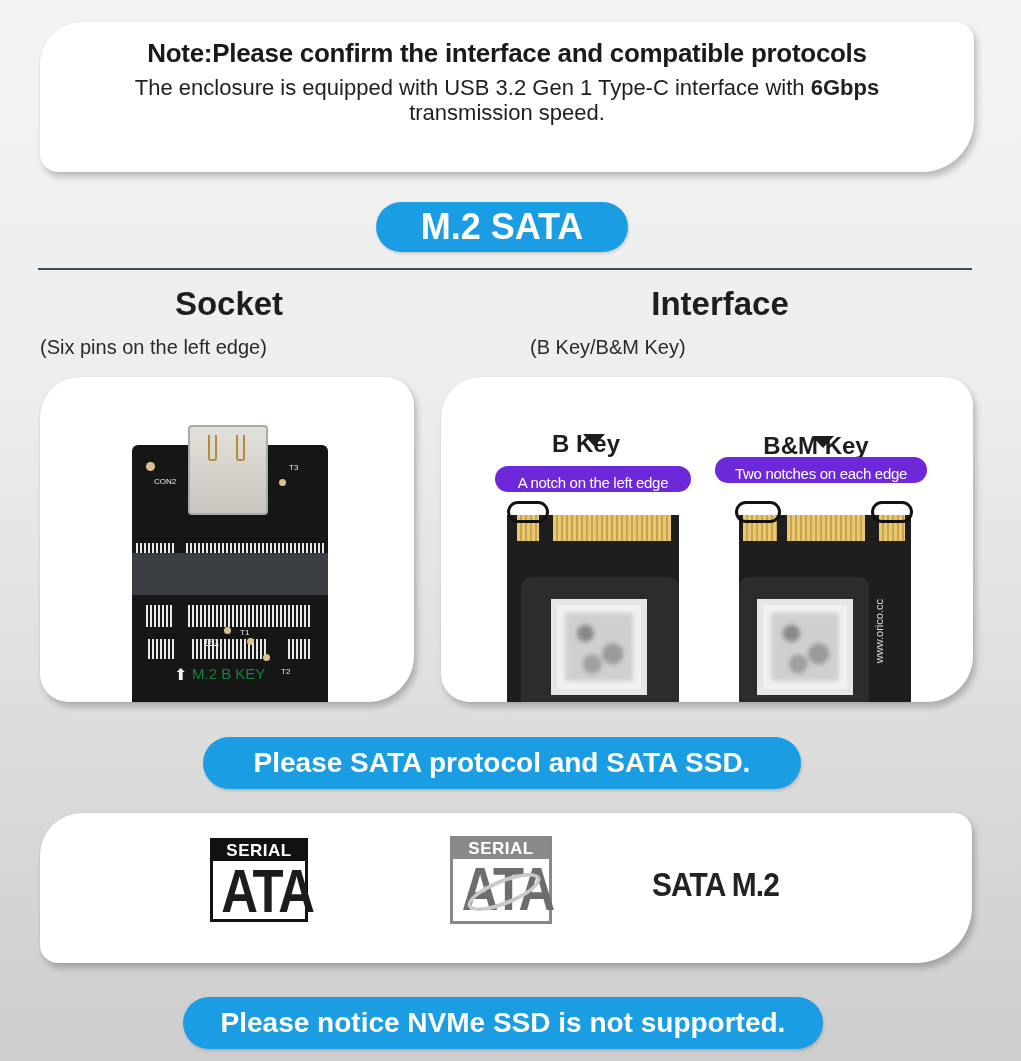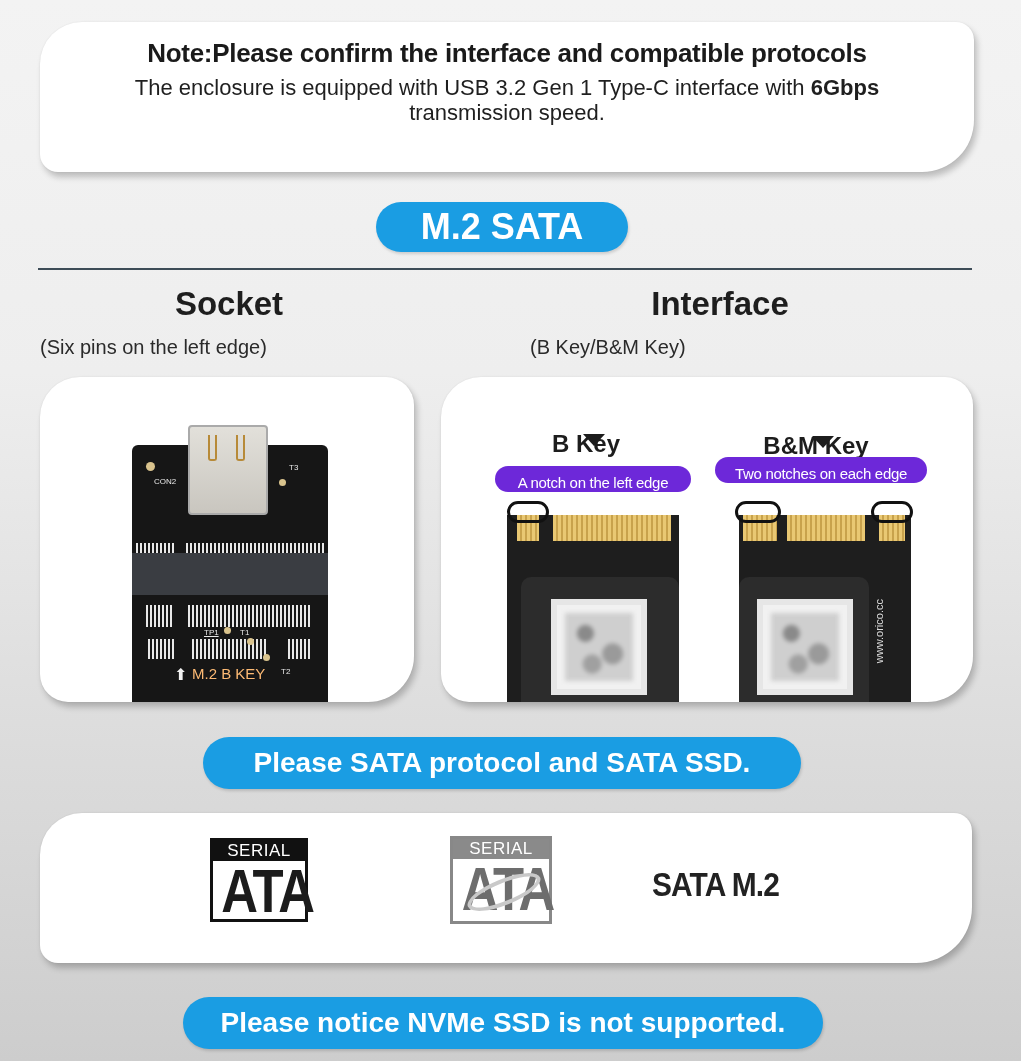--- a/index.html
+++ b/index.html
@@ -51,40 +51,40 @@
   #iface-card { left: 441px; top: 377px; width: 532px; height: 325px; border-radius: 40px 28px 46px 28px; }
 
   
   .board { position: absolute; left: 92px; top: 68px; width: 196px; height: 260px; background: #161616; border-radius: 6px 6px 0 0; }
   .board .dot { position: absolute; width: 9px; height: 9px; border-radius: 50%; background: #d9c38d; }
   .board .silk { position: absolute; color: #e8e8e8; font-family: "Liberation Sans", sans-serif; font-size: 8px; }
   .usbc { position: absolute; left: 148px; top: 428px; width: 80px; height: 90px; background: linear-gradient(#e2e0da, #c9c6bf); border-radius: 4px; border: 2px solid #aaa; }
   .usbc .pin { position: absolute; top: 8px; width: 9px; height: 26px; border: 2px solid #b78a38; border-top: none; border-radius: 0 0 3px 3px; }
   .slot { position: absolute; left: 0; top: 140px; width: 196px; height: 50px; background: #3a3d42; }
   .pins-row { position: absolute; height: 12px; background: repeating-linear-gradient(90deg, #e8e8e8 0 2px, #161616 2px 4px); }
-  .key-label { position: absolute; left: 40px; top: 287px; color: #fdba74; font-family: "Liberation Sans", sans-serif; font-size: 15px; }
+  .key-label { position: absolute; left: 40px; top: 287px; color: #15803d; font-family: "Liberation Sans", sans-serif; font-size: 15px; }
   .key-arrow { position: absolute; color: #f2f2f2; font-size: 16px; }
 
   
   .ssd { position: absolute; top: 138px; width: 188px; height: 190px; background: #1e1e1e; }
   .ssd .gold { position: absolute; top: 0; height: 26px; background: repeating-linear-gradient(90deg, #e9c873 0 3px, #c8a24c 3px 5px); }
   .ssd .label { position: absolute; left: 16px; top: 62px; width: 156px; height: 130px; background: #2c2c2c; border-radius: 10px 10px 0 0; }
   .ssd .qr { position: absolute; left: 30px; top: 22px; width: 96px; height: 96px; background: #f1f1f1; border: 6px solid #e6e6e6; }
   .ssd .qr::after { content: ""; position: absolute; inset: 8px; background: radial-gradient(circle at 30% 30%, #8a8a8a 0 8px, transparent 9px), radial-gradient(circle at 70% 60%, #9a9a9a 0 10px, transparent 11px), radial-gradient(circle at 40% 75%, #a0a0a0 0 9px, transparent 10px), #cfcfcf; filter: blur(2px); }
   .notch-ring { position: absolute; top: -14px; height: 22px; border: 3px solid #111; border-radius: 11px; }
   .ssd-key { position: absolute; font-family: "Liberation Sans", sans-serif; font-weight: bold; font-size: 24px; color: #1d1d1d; text-align: center; margin-top: 31px; }
   .tri { position: absolute; width: 0; height: 0; border-left: 11px solid transparent; border-right: 11px solid transparent; border-top: 12px solid #1d1d1d; }
   .mini-pill { position: absolute; background: #6d28d9; color: #fff; font-family: "Liberation Sans", sans-serif; font-size: 15px; border-radius: 16px; text-align: center; height: 26px; line-height: 33px; white-space: nowrap; letter-spacing: -0.3px; }
   .orico { position: absolute; right: 12px; top: 90px; color: #ddd; font-family: "Liberation Sans", sans-serif; font-size: 11px; transform: rotate(-90deg); transform-origin: right top; white-space: nowrap; }
 
   #support-pill { left: 203px; top: 737px; width: 598px; height: 52px; font-size: 28px; line-height: 52px; font-weight: bold; }
 
   #logo-card { left: 40px; top: 813px; width: 932px; height: 150px; border-radius: 42px 18px 56px 18px; }
   .sata-logo { position: absolute; width: 98px; height: 84px; border: 3px solid #111; background: #fff; }
-  .sata-logo .serial { height: 20px; background: #111; color: #fff; font-family: "Liberation Sans", sans-serif; font-weight: normal; font-size: 17px; line-height: 20px; text-align: center; letter-spacing: 0.5px; }
+  .sata-logo .serial { height: 20px; background: #111; color: #fff; font-family: "Liberation Sans", sans-serif; font-weight: bold; font-size: 17px; line-height: 20px; text-align: center; letter-spacing: 0.5px; }
   .sata-logo .ata { font-family: "Liberation Sans Narrow", "Liberation Sans", sans-serif; font-weight: bold; font-size: 62px; line-height: 60px; text-align: center; transform: scaleX(0.82); letter-spacing: -2px; }
   #logo1 { left: 170px; top: 25px; }
   #logo2 { left: 410px; top: 23px; width: 102px; height: 88px; border-color: #888; }
   #logo2 .serial { background: #8a8a8a; }
   #logo2 .ata { color: #6d6d6d; }
   #logo2 .swirl { position: absolute; left: 12px; top: 40px; width: 78px; height: 26px; border: 4px solid #c9c9c9; border-radius: 50%; transform: rotate(-22deg); }
   #logo3 { position: absolute; left: 612px; top: 52px; font-family: "Liberation Sans", sans-serif; font-weight: bold; font-size: 34px; color: #222; transform: scaleX(0.88); transform-origin: left; letter-spacing: -1px; }
 
   #nvme-pill { left: 183px; top: 997px; width: 640px; height: 52px; font-size: 28px; line-height: 52px; font-weight: bold; }
 </style>
@@ -117,21 +117,21 @@
     <span class="silk" style="left:157px;top:18px;text-align:right;">T3</span>
     <span class="silk" style="left:82px;top:99px;">CON3</span>
     <div class="pins-row" style="left:4px;top:98px;width:40px;"></div>
     <div class="pins-row" style="left:54px;top:98px;width:138px;"></div>
     <div class="slot" style="top:108px;height:42px;"></div>
     <div class="pins-row" style="left:14px;top:160px;width:28px;height:22px;"></div>
     <div class="pins-row" style="left:56px;top:160px;width:124px;height:22px;"></div>
     <div class="pins-row" style="left:16px;top:194px;width:28px;height:20px;"></div>
     <div class="pins-row" style="left:60px;top:194px;width:76px;height:20px;"></div>
     <div class="pins-row" style="left:156px;top:194px;width:24px;height:20px;"></div>
-    <span class="silk" style="left:72px;top:183px;text-decoration:underline;">TP1</span>
+    <span class="silk" style="left:72px;top:192px;text-decoration:underline;">TP1</span>
     <span class="silk" style="left:108px;top:183px;">T1</span>
     <span class="silk" style="left:149px;top:222px;">T2</span>
     <div class="dot" style="left:92px;top:182px;width:7px;height:7px;"></div>
     <div class="dot" style="left:115px;top:193px;width:7px;height:7px;"></div>
     <div class="dot" style="left:131px;top:209px;width:7px;height:7px;"></div>
     <span class="key-arrow" style="left:42px;top:220px;">⬆</span>
     <span class="key-label" style="left:60px;top:220px;">M.2 B KEY</span>
   </div>
   <div class="usbc" style="left:148px;top:48px;">
     <div class="pin" style="left:18px;"></div>

